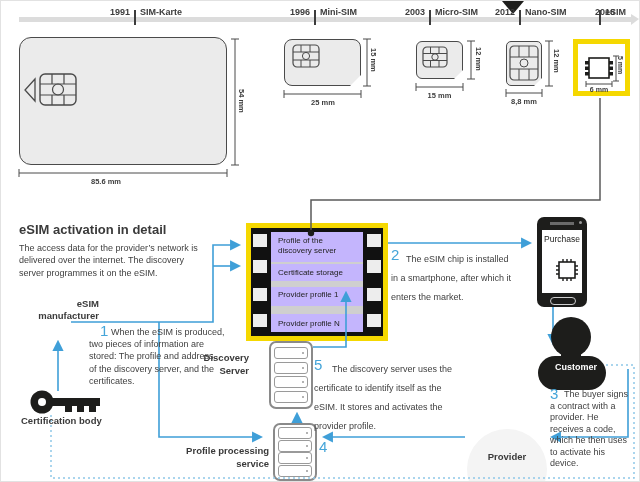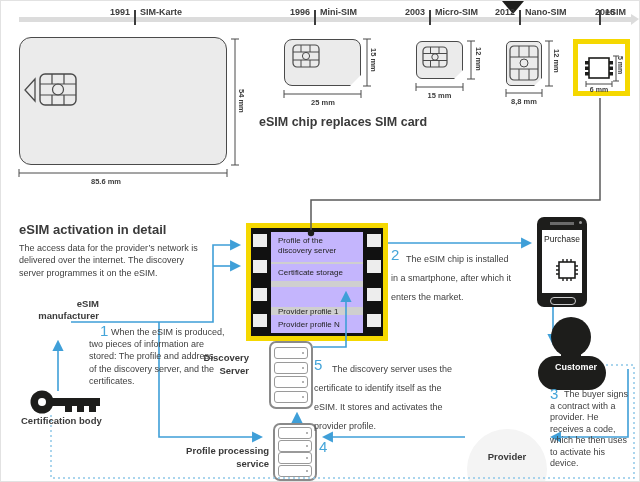--- a/index.html
+++ b/index.html
@@ -115,21 +115,20 @@
     <rect x="1" y="5" width="4" height="3.5" fill="#1d1d1b"></rect>
       <rect x="1" y="10.5" width="4" height="3.5" fill="#1d1d1b"></rect>
       <rect x="1" y="16" width="4" height="3.5" fill="#1d1d1b"></rect>
     <rect x="25" y="5" width="4" height="3.5" fill="#1d1d1b"></rect>
       <rect x="25" y="10.5" width="4" height="3.5" fill="#1d1d1b"></rect>
       <rect x="25" y="16" width="4" height="3.5" fill="#1d1d1b"></rect>
   </svg>
   <div class="mlabel vlabel" style="left:616px;top:55px;font-size:7px;z-index:2;">5 mm</div>
   <div class="mlabel" style="left:580px;top:85px;width:36px;text-align:center;font-size:7px;z-index:2;">6 mm</div>
 
-  <div class="h1" style="left:258px;top:114px;font-size:12.5px;">eSIM chip replaces SIM card</div>
 
   <div class="h1" style="left:18px;top:221px;font-size:13px;">eSIM activation in detail</div>
   <div class="body" style="left:18px;top:241px;">The access data for the provider’s network is
 delivered over the internet. The discovery
 server programmes it on the eSIM.</div>
 
   <div class="actor" style="left:8px;top:297px;width:90px;text-align:right;font-size:9.5px;line-height:11.5px;">eSIM
 manufacturer</div>
 
   <div class="chipbox"></div>
@@ -138,21 +137,21 @@
   <div class="pad" style="left:252px;top:287px;"></div>
   <div class="pad" style="left:252px;top:313px;"></div>
   <div class="pad" style="left:366px;top:233px;"></div>
   <div class="pad" style="left:366px;top:259px;"></div>
   <div class="pad" style="left:366px;top:287px;"></div>
   <div class="pad" style="left:366px;top:313px;"></div>
   <div class="chip-panel">
     <div class="chip-row" style="height:30px;margin-bottom:2px;padding-top:4px;">Profile of the
 discovery server</div>
     <div class="chip-row" style="height:17px;margin-bottom:6px;padding-top:4px;">Certificate storage</div>
-    <div class="chip-row" style="height:19px;margin-bottom:8px;padding-top:20px;">Provider profile 1</div>
+    <div class="chip-row" style="height:19px;margin-bottom:8px;padding-top:3px;">Provider profile 1</div>
     <div class="chip-row" style="height:18px;padding-top:5px;">Provider profile N</div>
   </div>
 
   <div class="step-num" style="left:99px;top:321px;">1</div>
   <div class="step-text" style="left:88px;top:325px;width:152px;text-indent:22px;line-height:12.2px;">When the eSIM is produced,
 two pieces of information are
 stored: The profile and address
 of the discovery server, and the
 certificates.</div>
 

